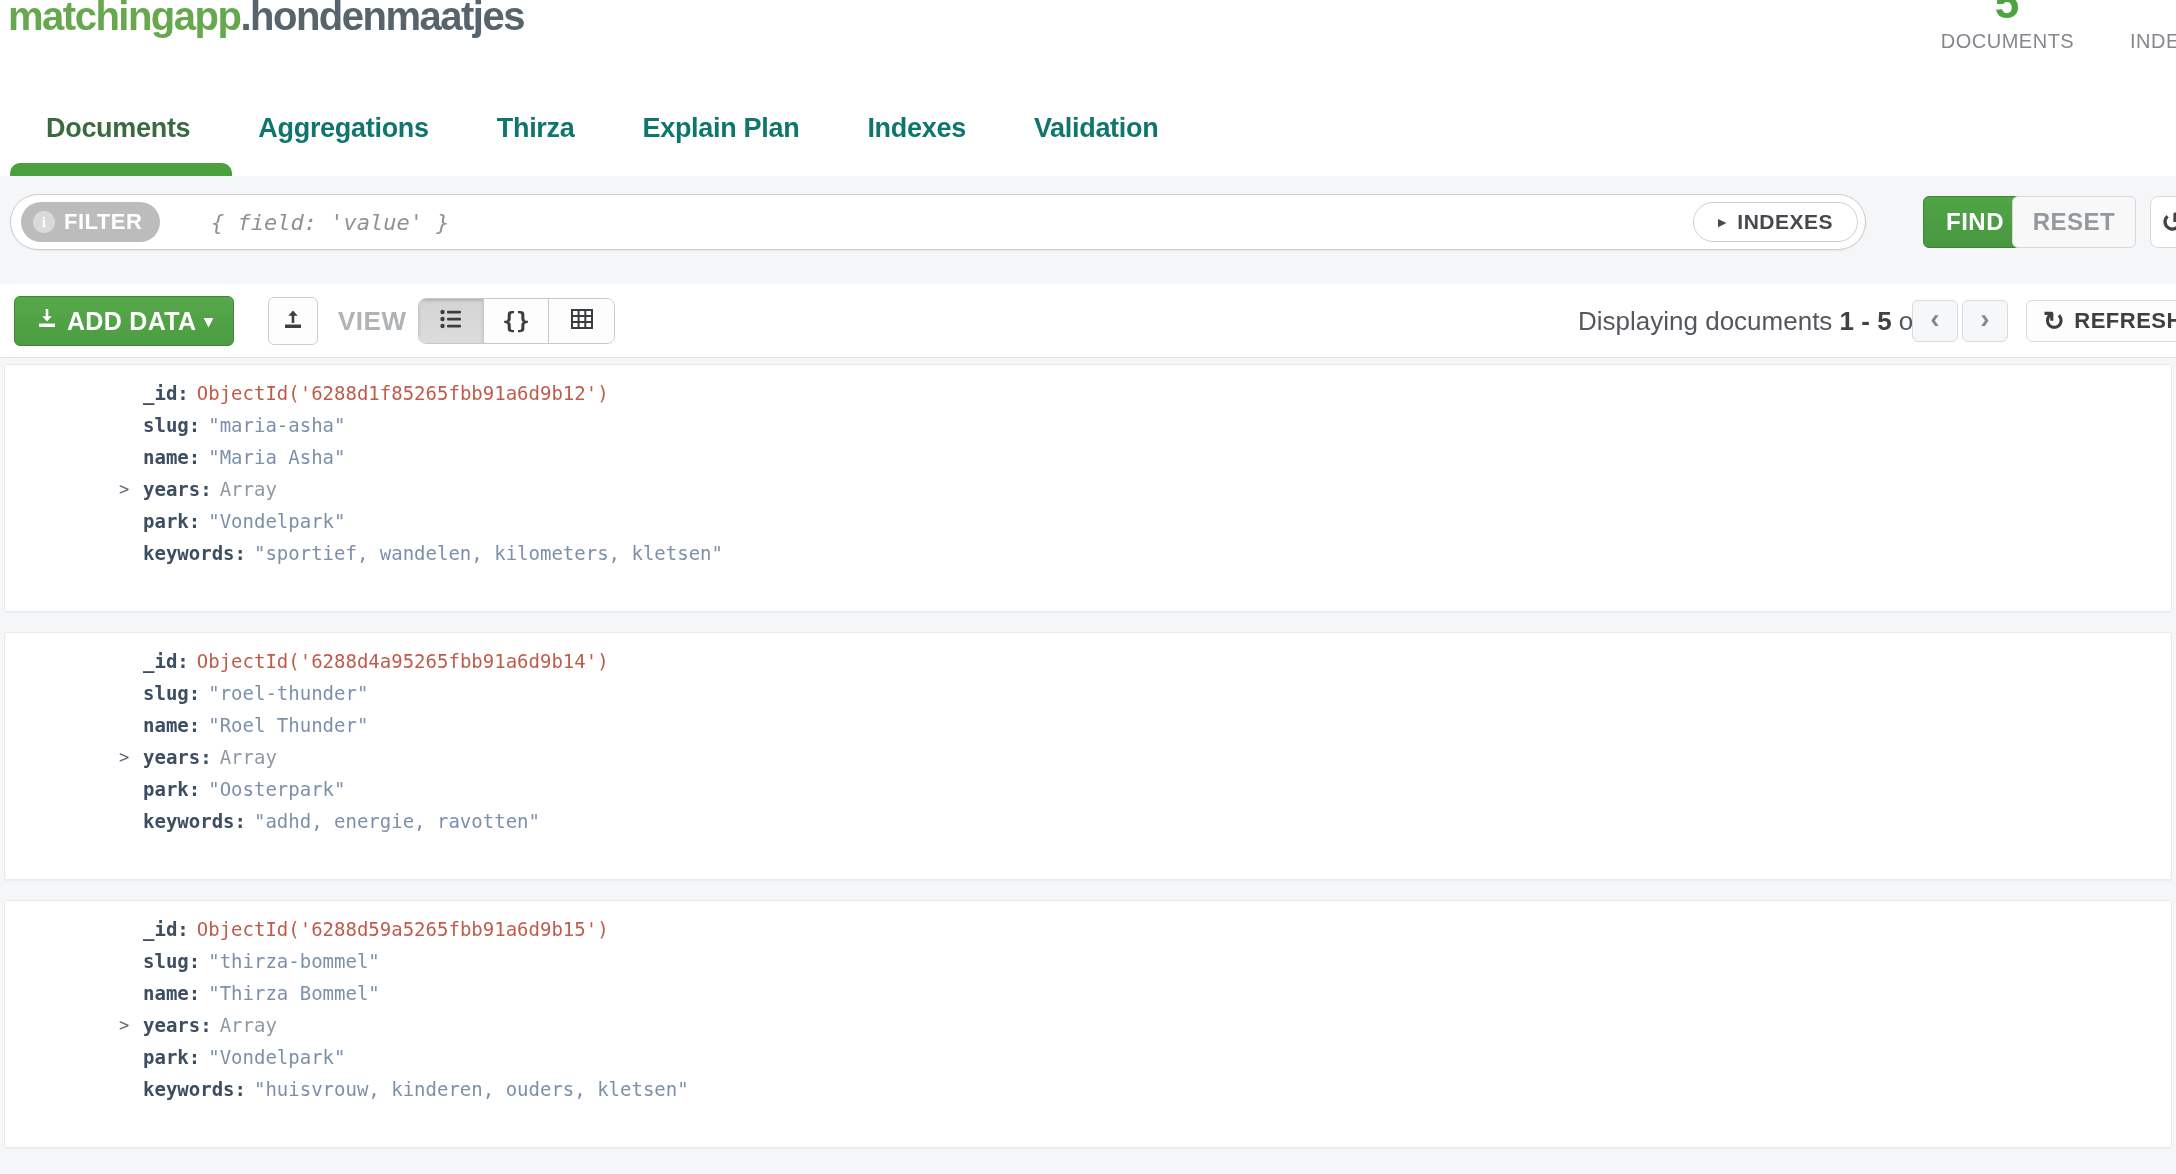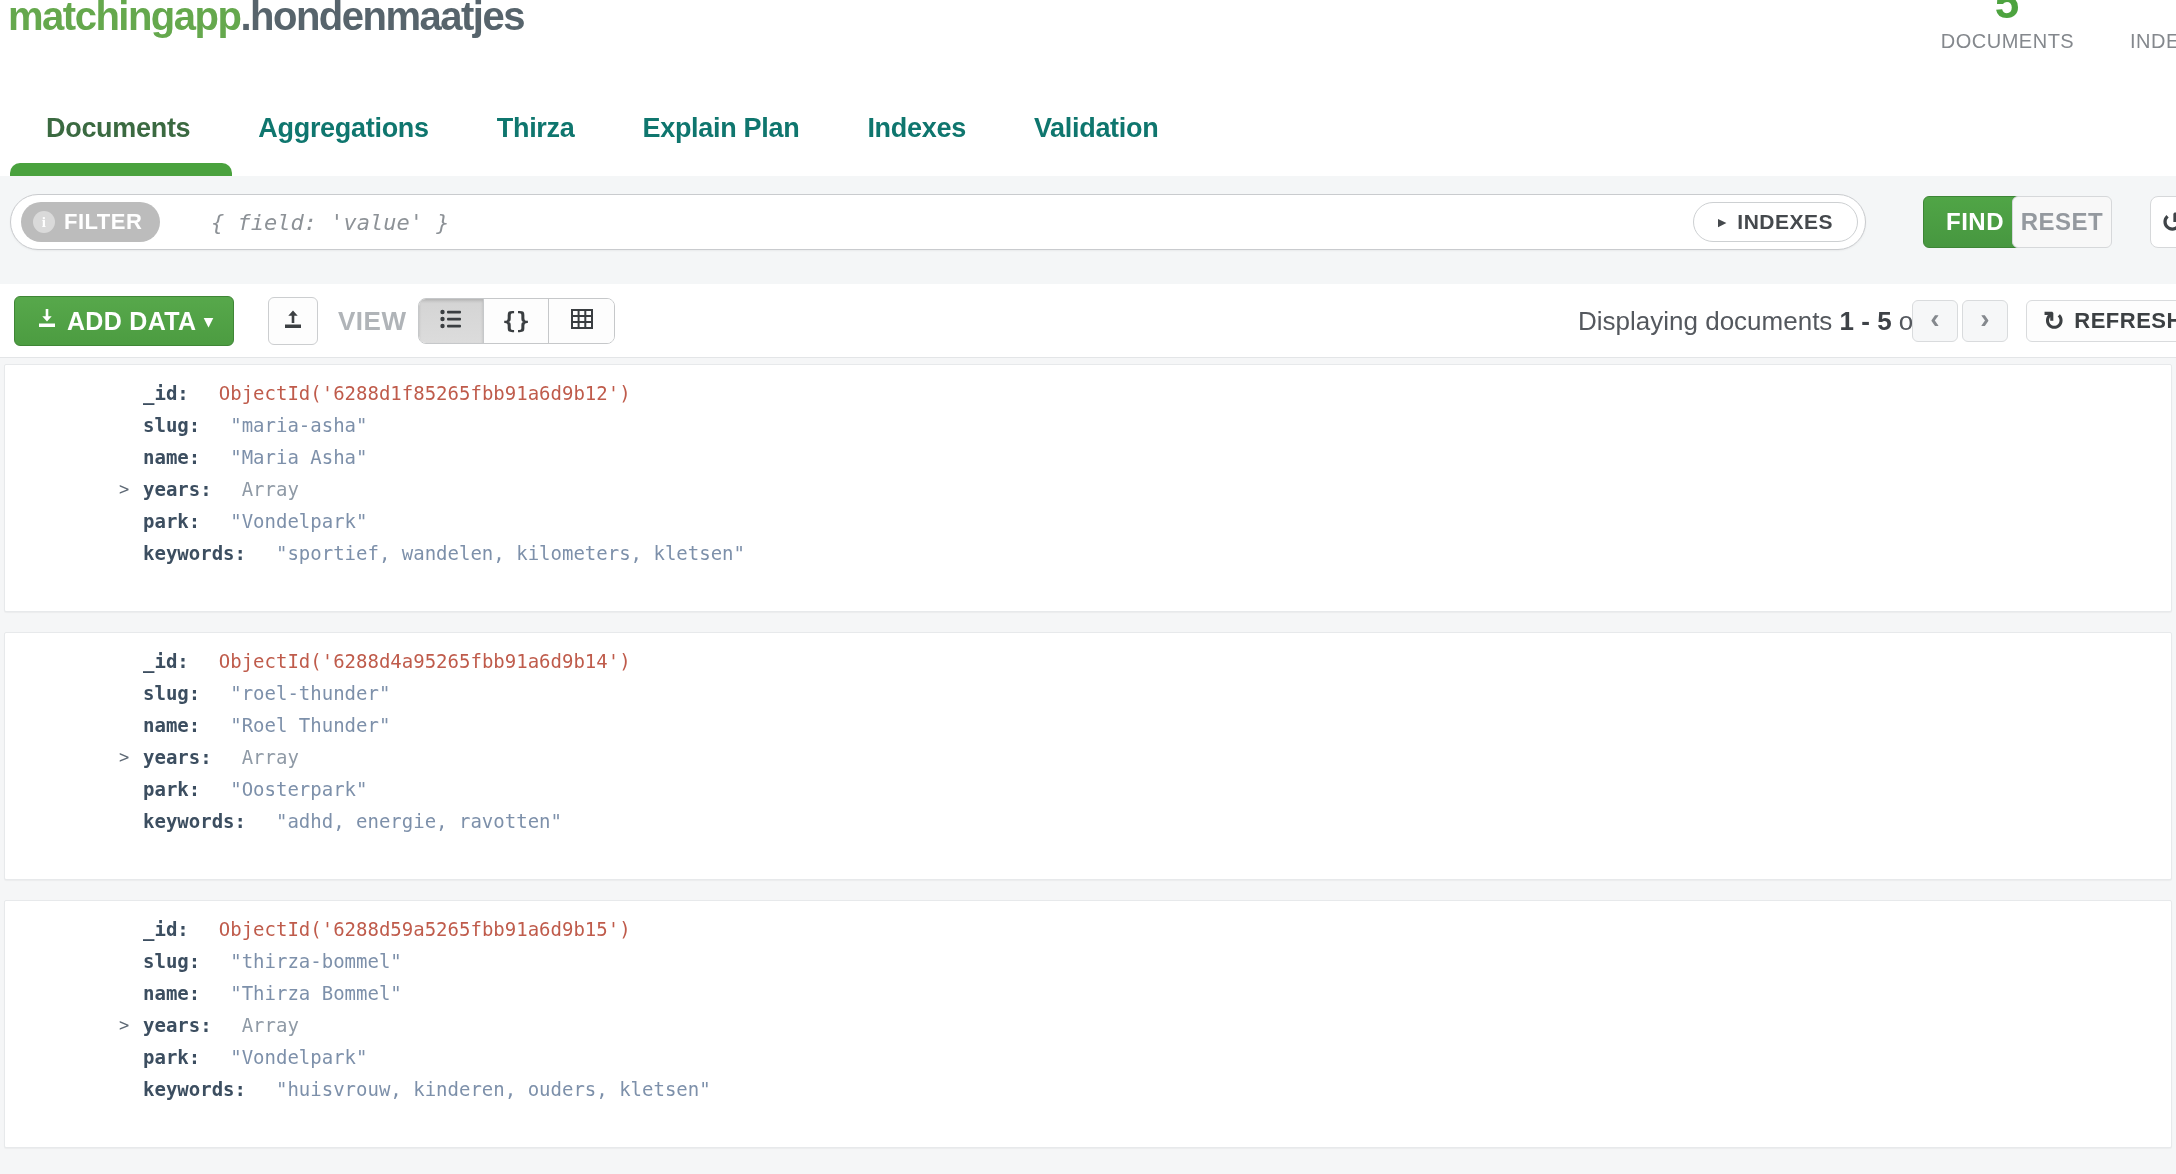--- a/index.html
+++ b/index.html
@@ -42,21 +42,21 @@
   .filter-input::placeholder { color:#8d9297; font-style:italic; }
   .options-btn { position:absolute; right:7px; top:7px; height:40px; padding:0 24px;
                  background:#fff; border:1px solid #cdd0d2; border-radius:20px;
                  display:flex; align-items:center; gap:11px; cursor:pointer;
                  font-size:21px; font-weight:bold; color:#45494d; letter-spacing:0.5px; }
   .options-caret { font-size:15px; color:#45494d; }
   .find-btn  { position:absolute; left:1895px; top:20px; width:104px; height:52px;
                background:linear-gradient(#50a546,#479740); border:1px solid #3d8536; border-radius:6px;
                color:#fff; font-size:24px; font-weight:bold; letter-spacing:0.5px; cursor:pointer;
                font-family:"Liberation Sans", sans-serif;margin-left:28px; }
-  .reset-btn { position:absolute; left:2012px; top:20px; width:100px; height:52px;
+  .reset-btn { position:absolute; left:2012px; top:20px; width:124px; height:52px;
                background:#f8f8f8; border:1px solid #d6d8da; border-radius:6px;
                color:#94999f; font-size:24px; font-weight:bold; letter-spacing:0.5px; cursor:pointer;
                font-family:"Liberation Sans", sans-serif; }
   .history-btn { position:absolute; left:2150px; top:20px; width:70px; height:52px;
                  background:#fff; border:1px solid #d6d8da; border-radius:8px; cursor:pointer;
                  display:flex; align-items:center; padding-left:10px;
                  font-size:28px; font-weight:bold; color:#3f4448; }
 
   
   .toolbar { position:absolute; left:0; top:284px; width:100%; height:74px; background:#fff;
@@ -98,21 +98,21 @@
   .doc-list { position:absolute; left:0; top:358px; width:100%; height:816px;
               background:#f5f6f7; padding-top:6px; }
   .doc-card { margin:0 4px 20px 4px; background:#fff; border:1px solid #e7e9eb; border-radius:2px;
               box-shadow:0 1px 1px rgba(0,0,0,0.04); padding:12px 0 42px 0; }
   .doc-row { height:32px; display:flex; align-items:center; padding-left:104px;
              font-family:"DejaVu Sans Mono", monospace; font-size:19px; }
   .caret-slot { width:34px; padding-left:10px; color:#5f6a76; font-size:17px; }
   .caret-slot.clickable { cursor:pointer; }
   .doc-key { color:#3c4e60; font-weight:bold; }
   .doc-key::after { content:":"; }
-  .doc-value { margin-left:30px; white-space:pre; }
+  .doc-value { margin-left:8px; white-space:pre; }
   .v-objectid { color:#bf5b4b; }
   .v-string { color:#7d90aa; }
   .v-array { color:#8f9aa6; }
 </style>
 </head>
 <body>
 
 <div id="app">
 
   <div class="header">

